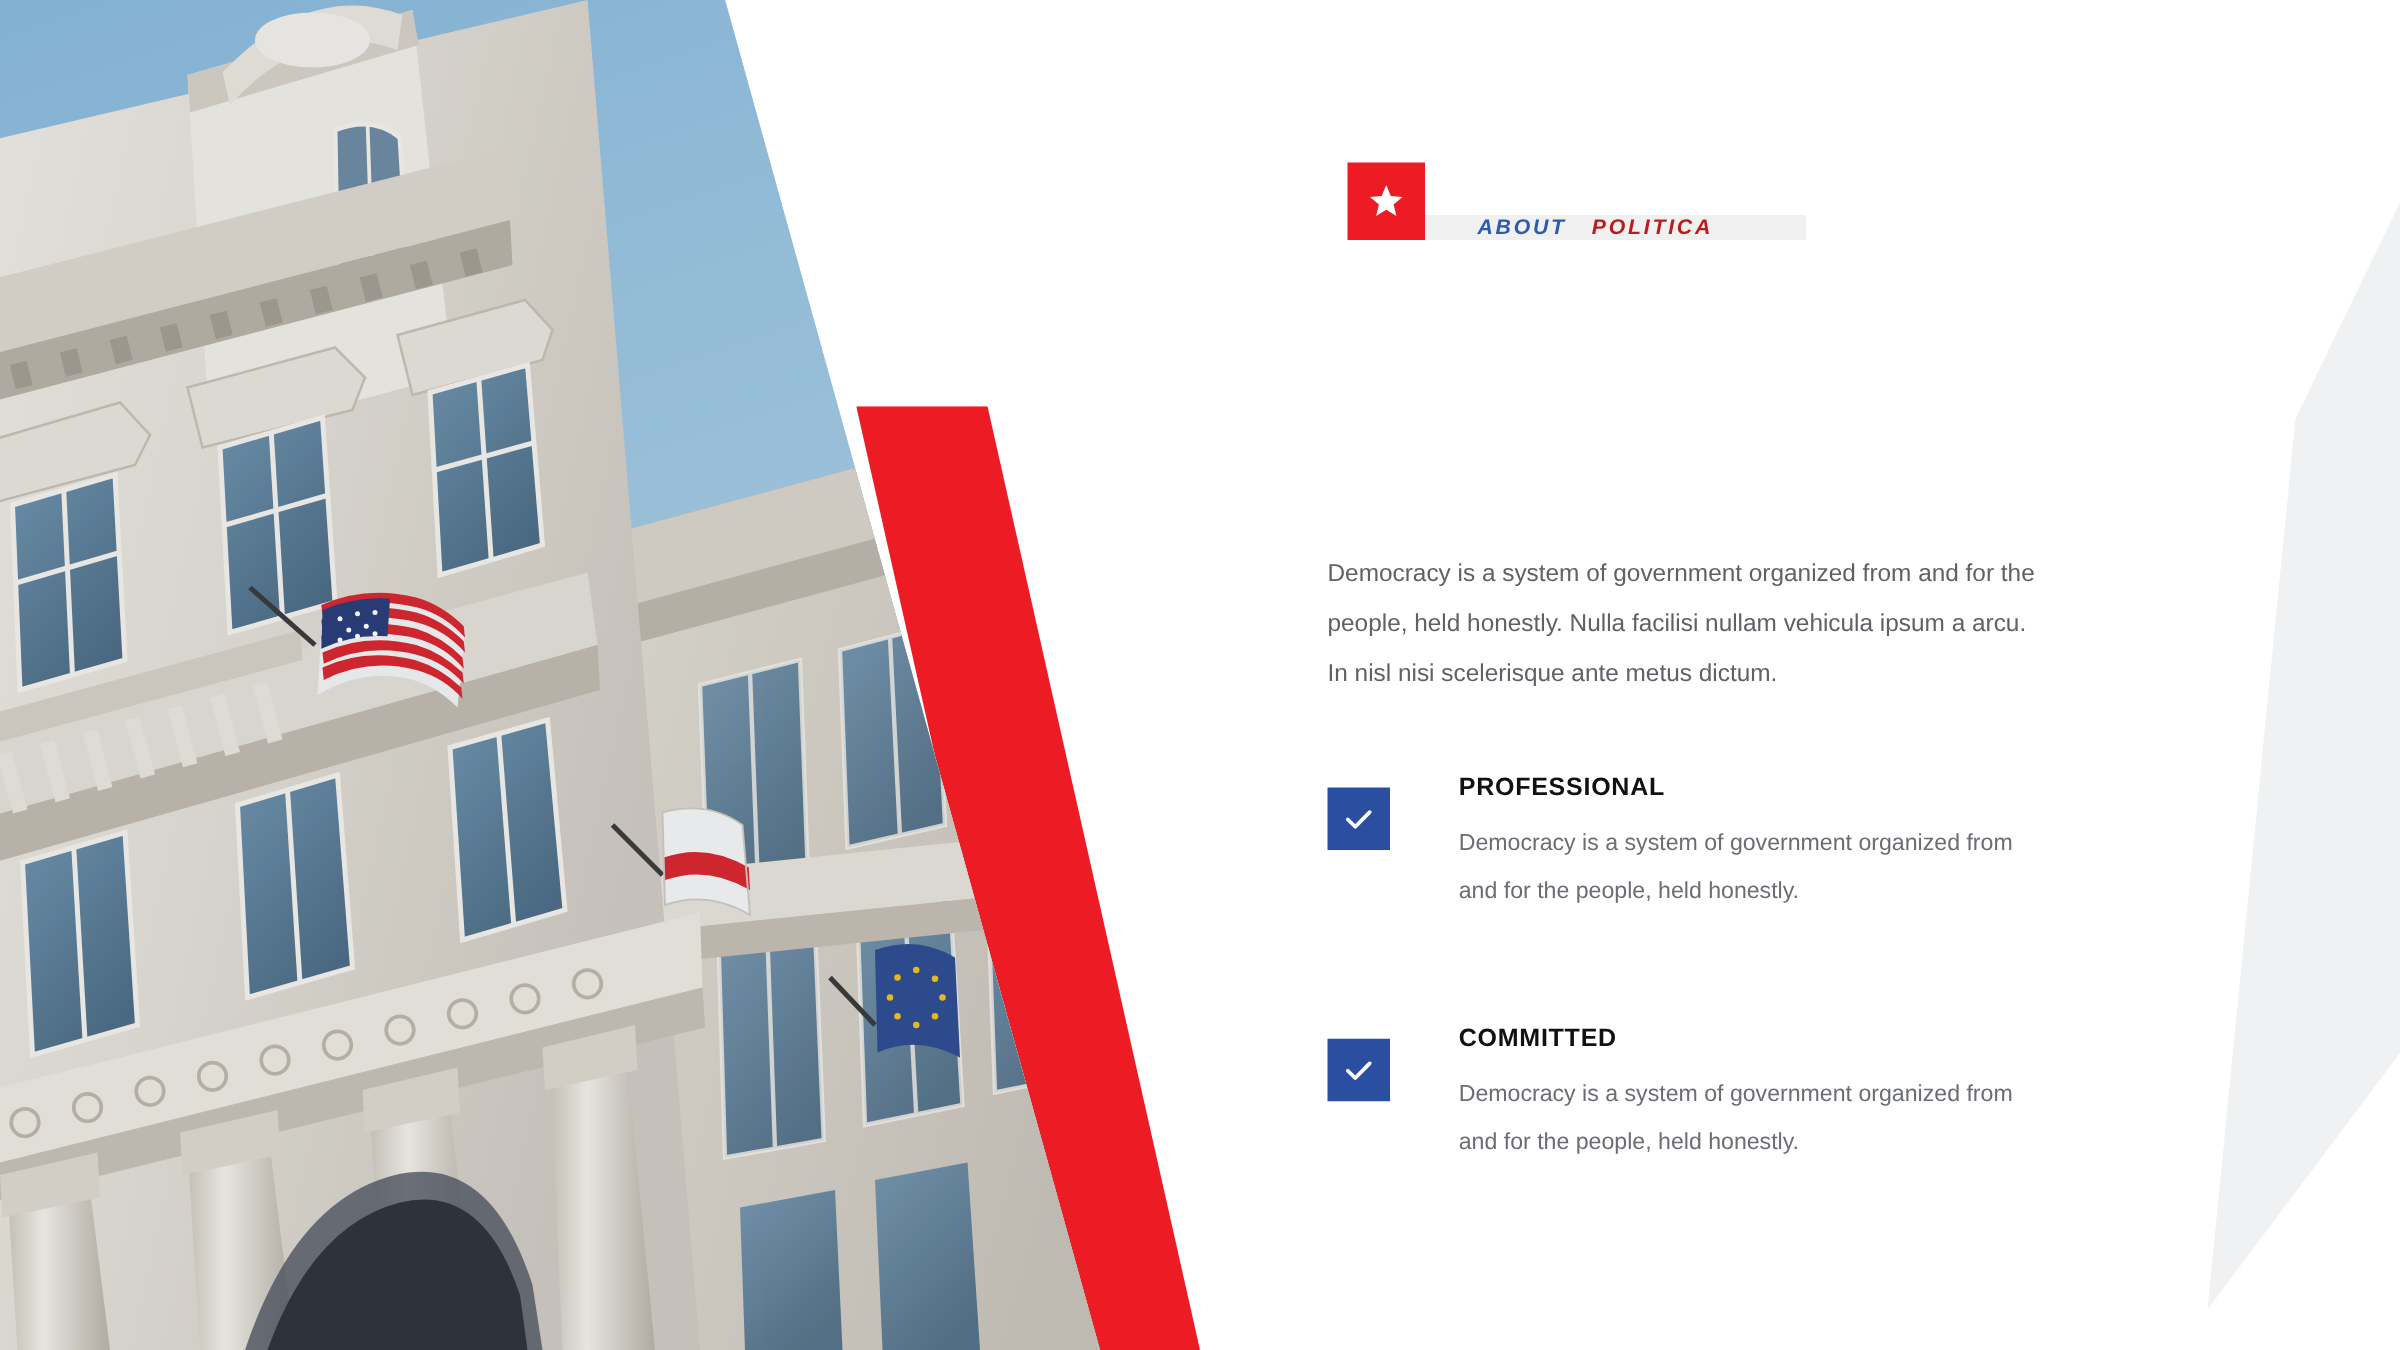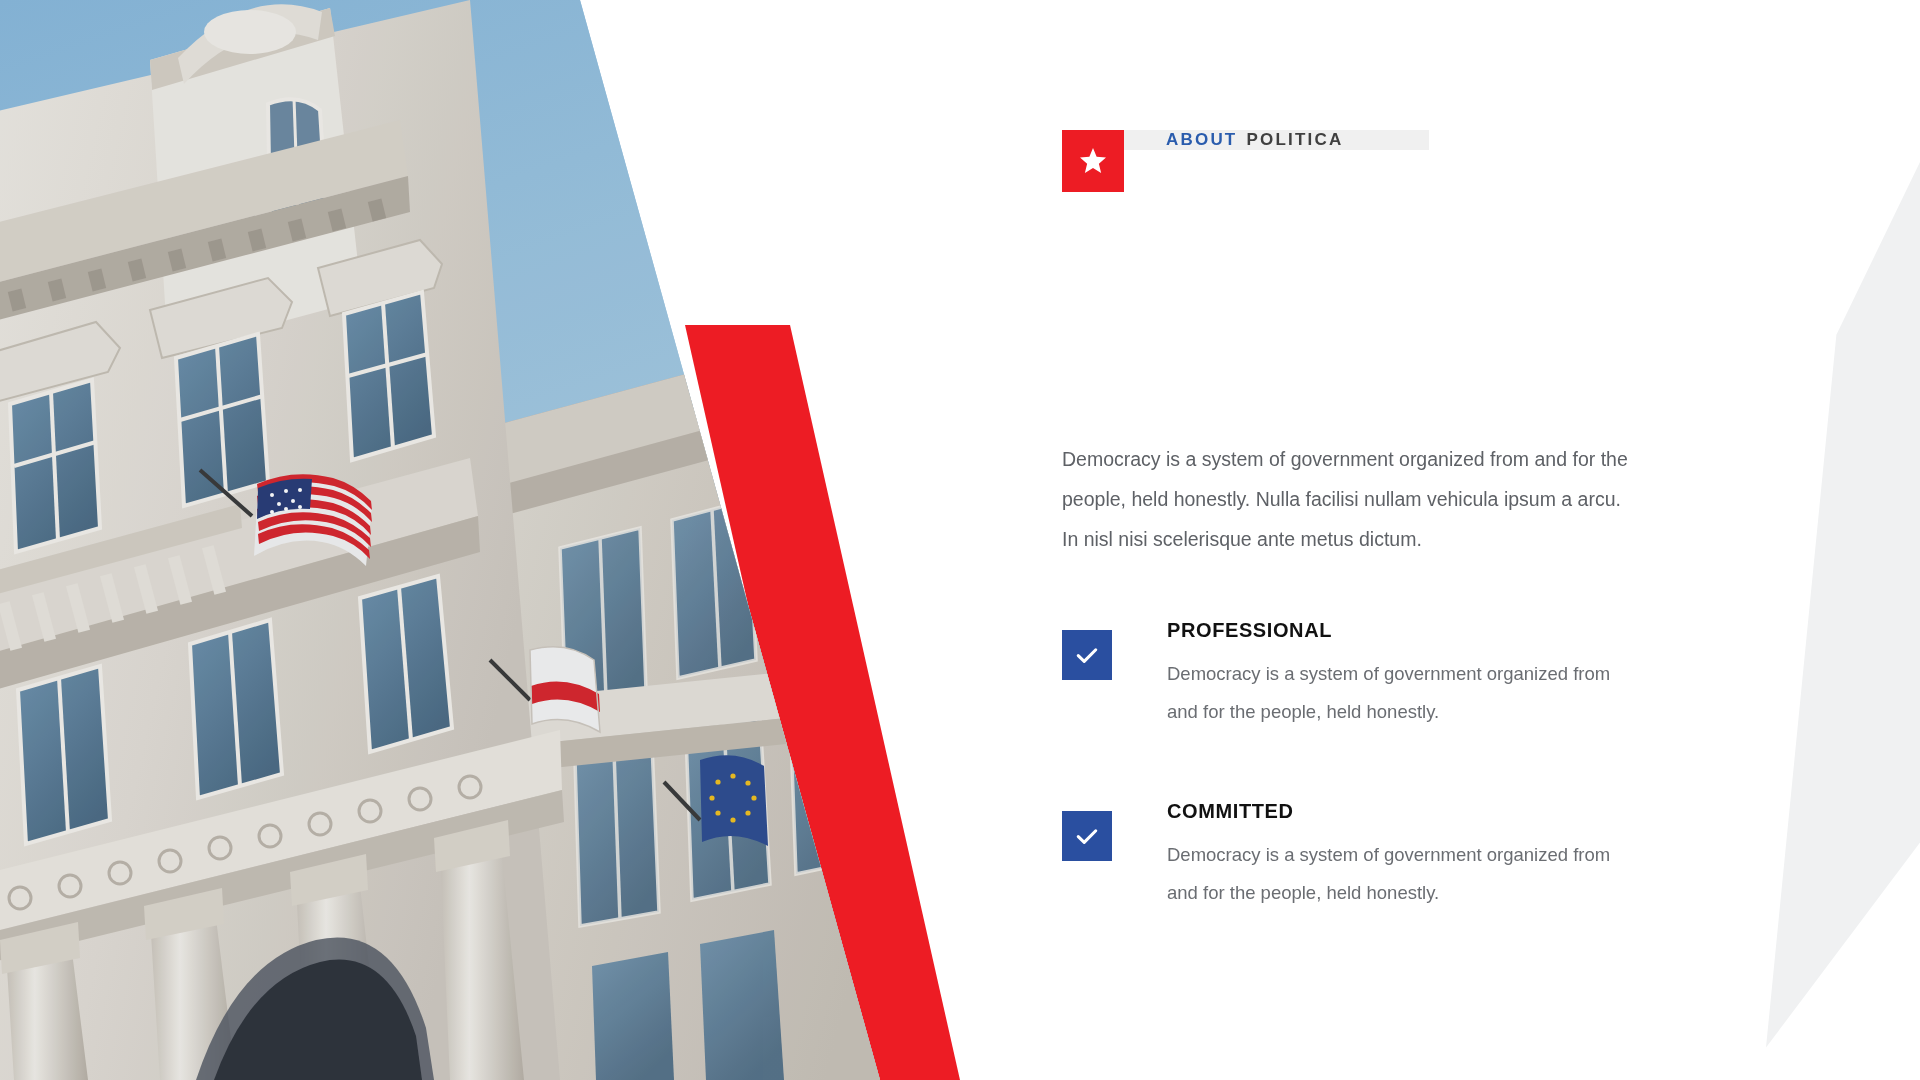--- a/index.html
+++ b/index.html
@@ -61,25 +61,26 @@
   .content {
     position:absolute;
     left:1062px; top:0;
     width:620px; height:1080px;
     z-index:5;
   }
 
   
   .badge {
     position:absolute;
-    left:0; top:130px;
+    left:16px; top:130px;
     display:flex;
-    align-items:flex-start;
+    align-items:flex-end;
     height:62px;
     width:367px;
+    font-style:italic;
   }
   .badge-star {
     width:62px; height:62px;
     background:#ED1C24;
     display:flex;
     align-items:center;
     justify-content:center;
     flex:0 0 62px;
   }
   .badge-star svg { display:block; }
@@ -87,21 +88,21 @@
     flex:1;
     background:#f0f0f0;
     display:flex;
     align-items:center;
     padding-left:42px;
     letter-spacing:2.2px;
     font-size:17px;
     font-weight:bold;
   }
   .badge-about { color:#2A5CAD; }
-  .badge-brand { color:#404040; margin-left:9px; }
+  .badge-brand { color:#b91c1c; margin-left:20px; }
 
   
   .headline {
     position:absolute;
     left:0; top:243px;
     width:700px;
     font-size:53px;
     line-height:1.13;
     font-weight:bold;
     color:#0a0a0a;
@@ -119,21 +120,21 @@
     font-weight:normal;
   }
 
   
   .features {
     position:absolute;
     left:0; top:615px;
     width:620px;
   }
   .feature { position:relative; min-height:145px; }
-  .feature + .feature { margin-top:36px; }
+  .feature + .feature { margin-top:56px; }
 
   .feature-check {
     position:absolute;
     left:0; top:11px;
     width:50px; height:50px;
     background:#2A4FA0;
     display:flex;
     align-items:center;
     justify-content:center;
   }

